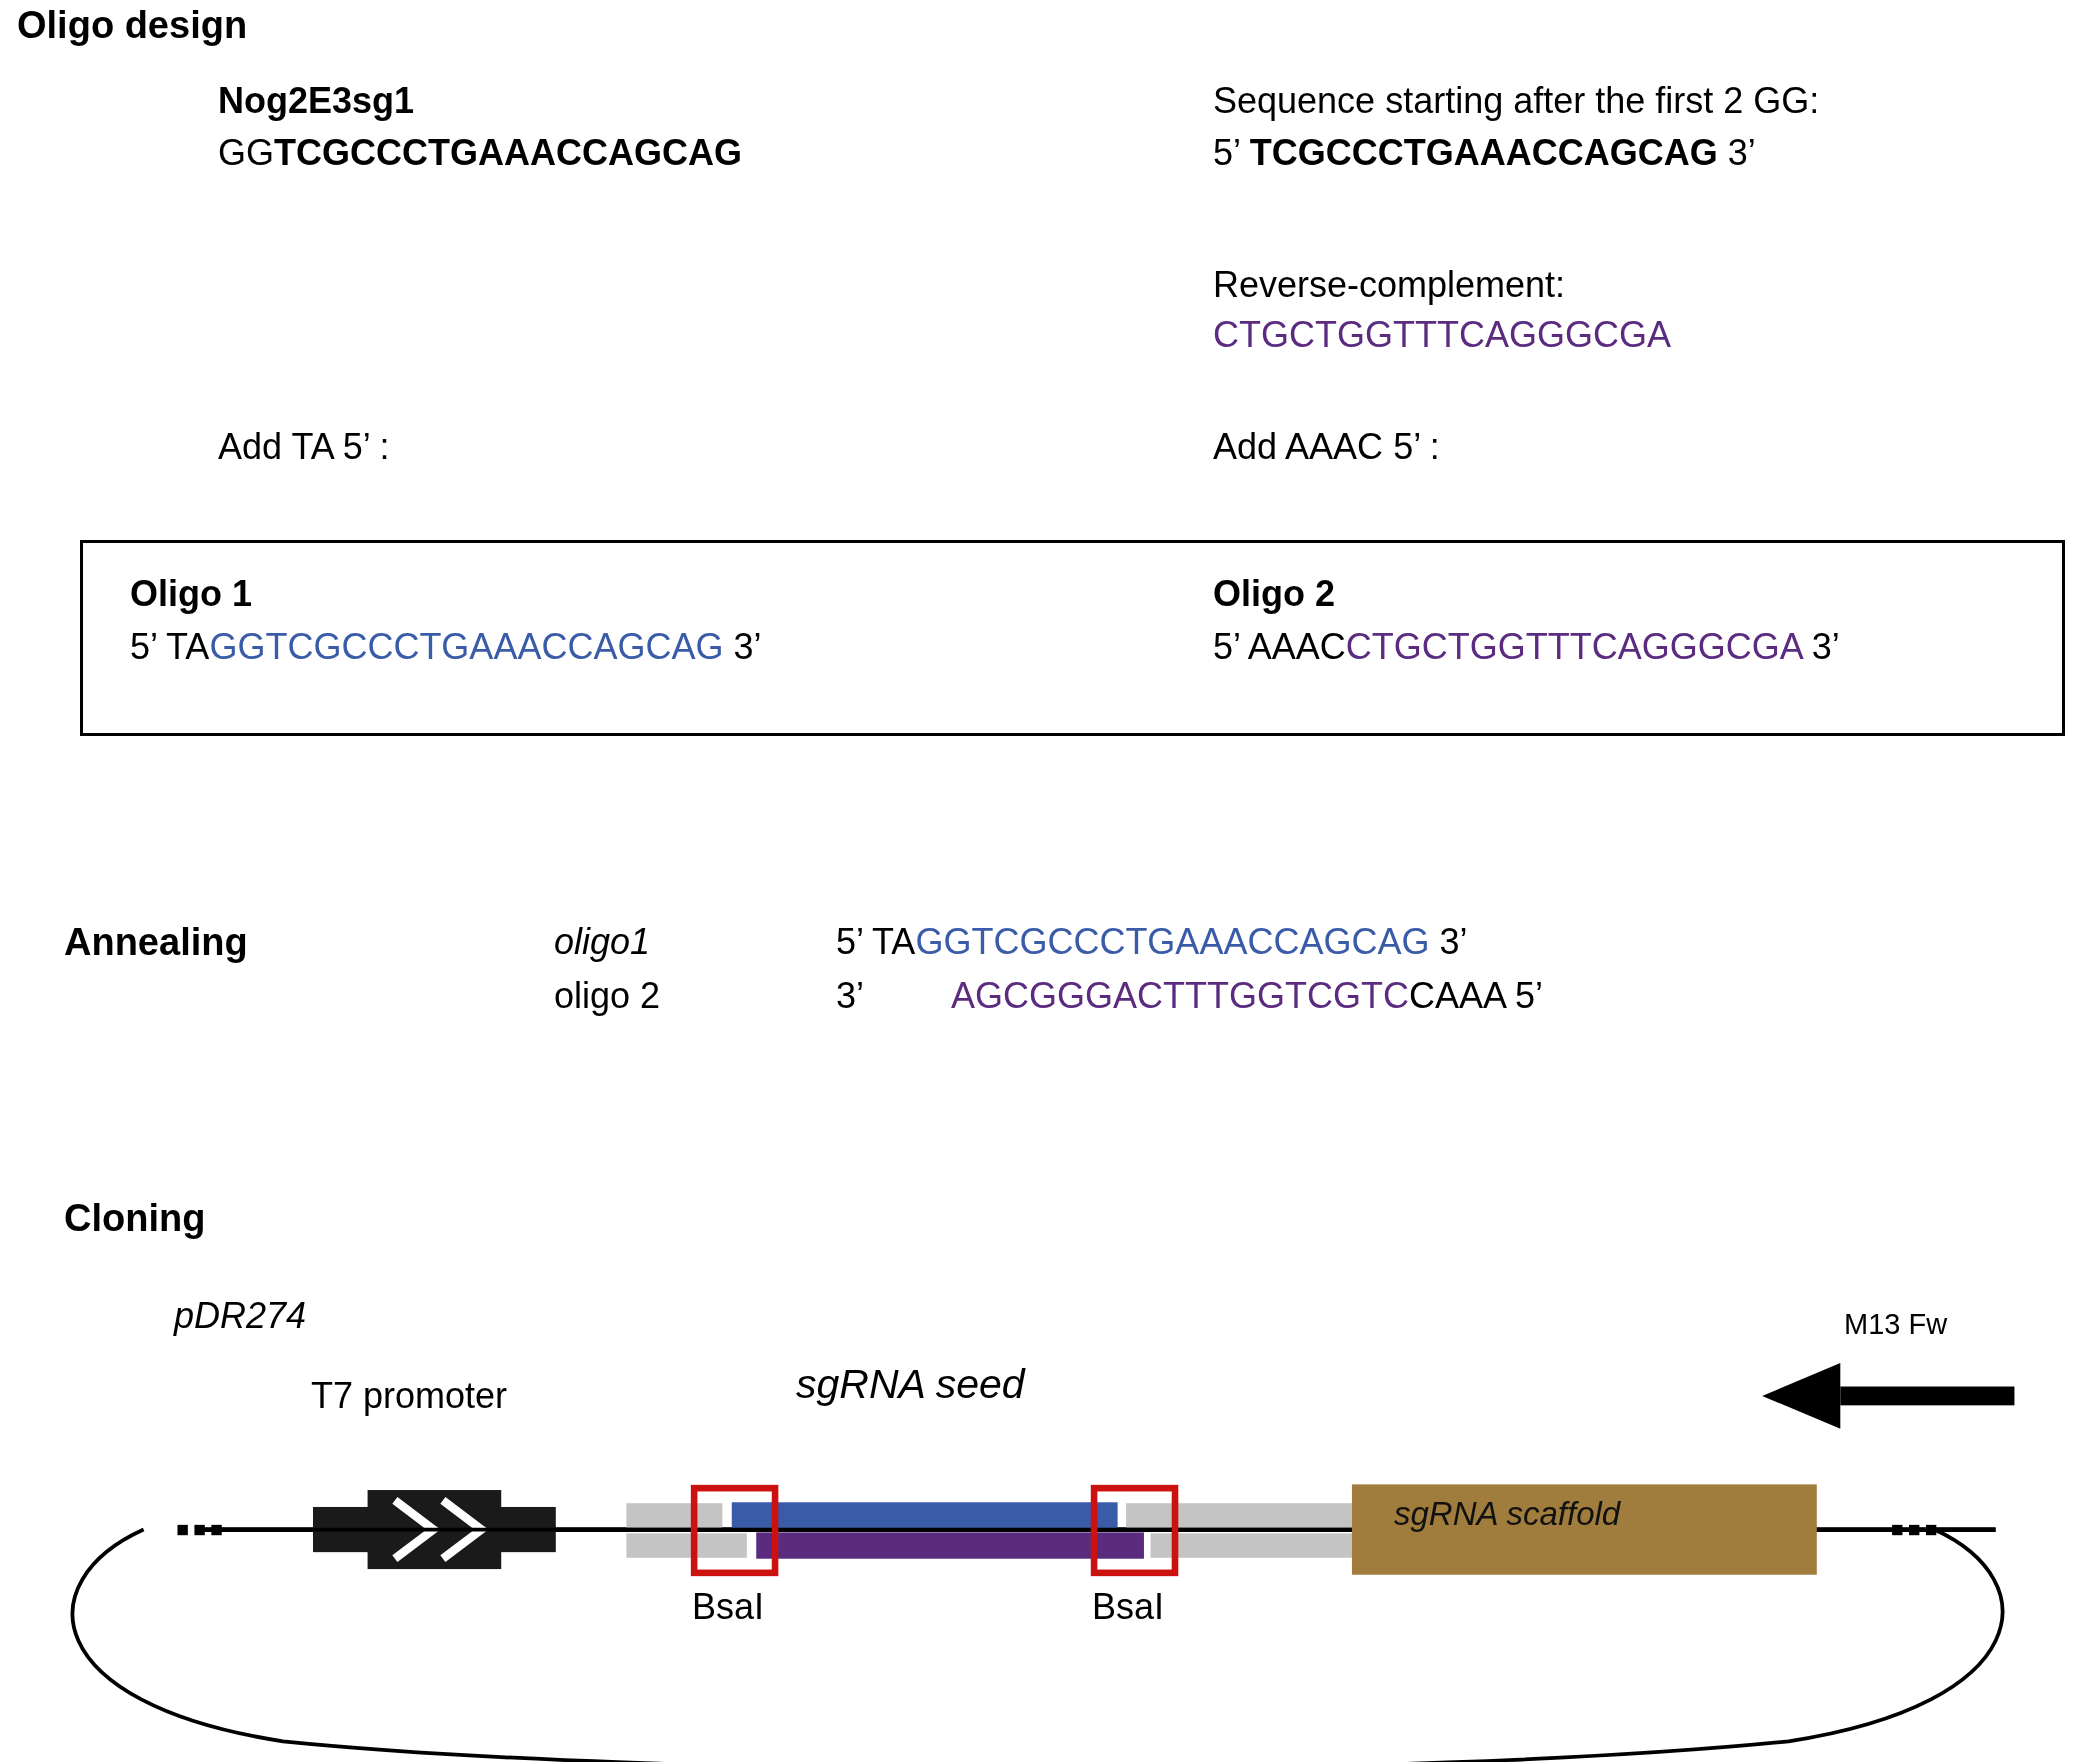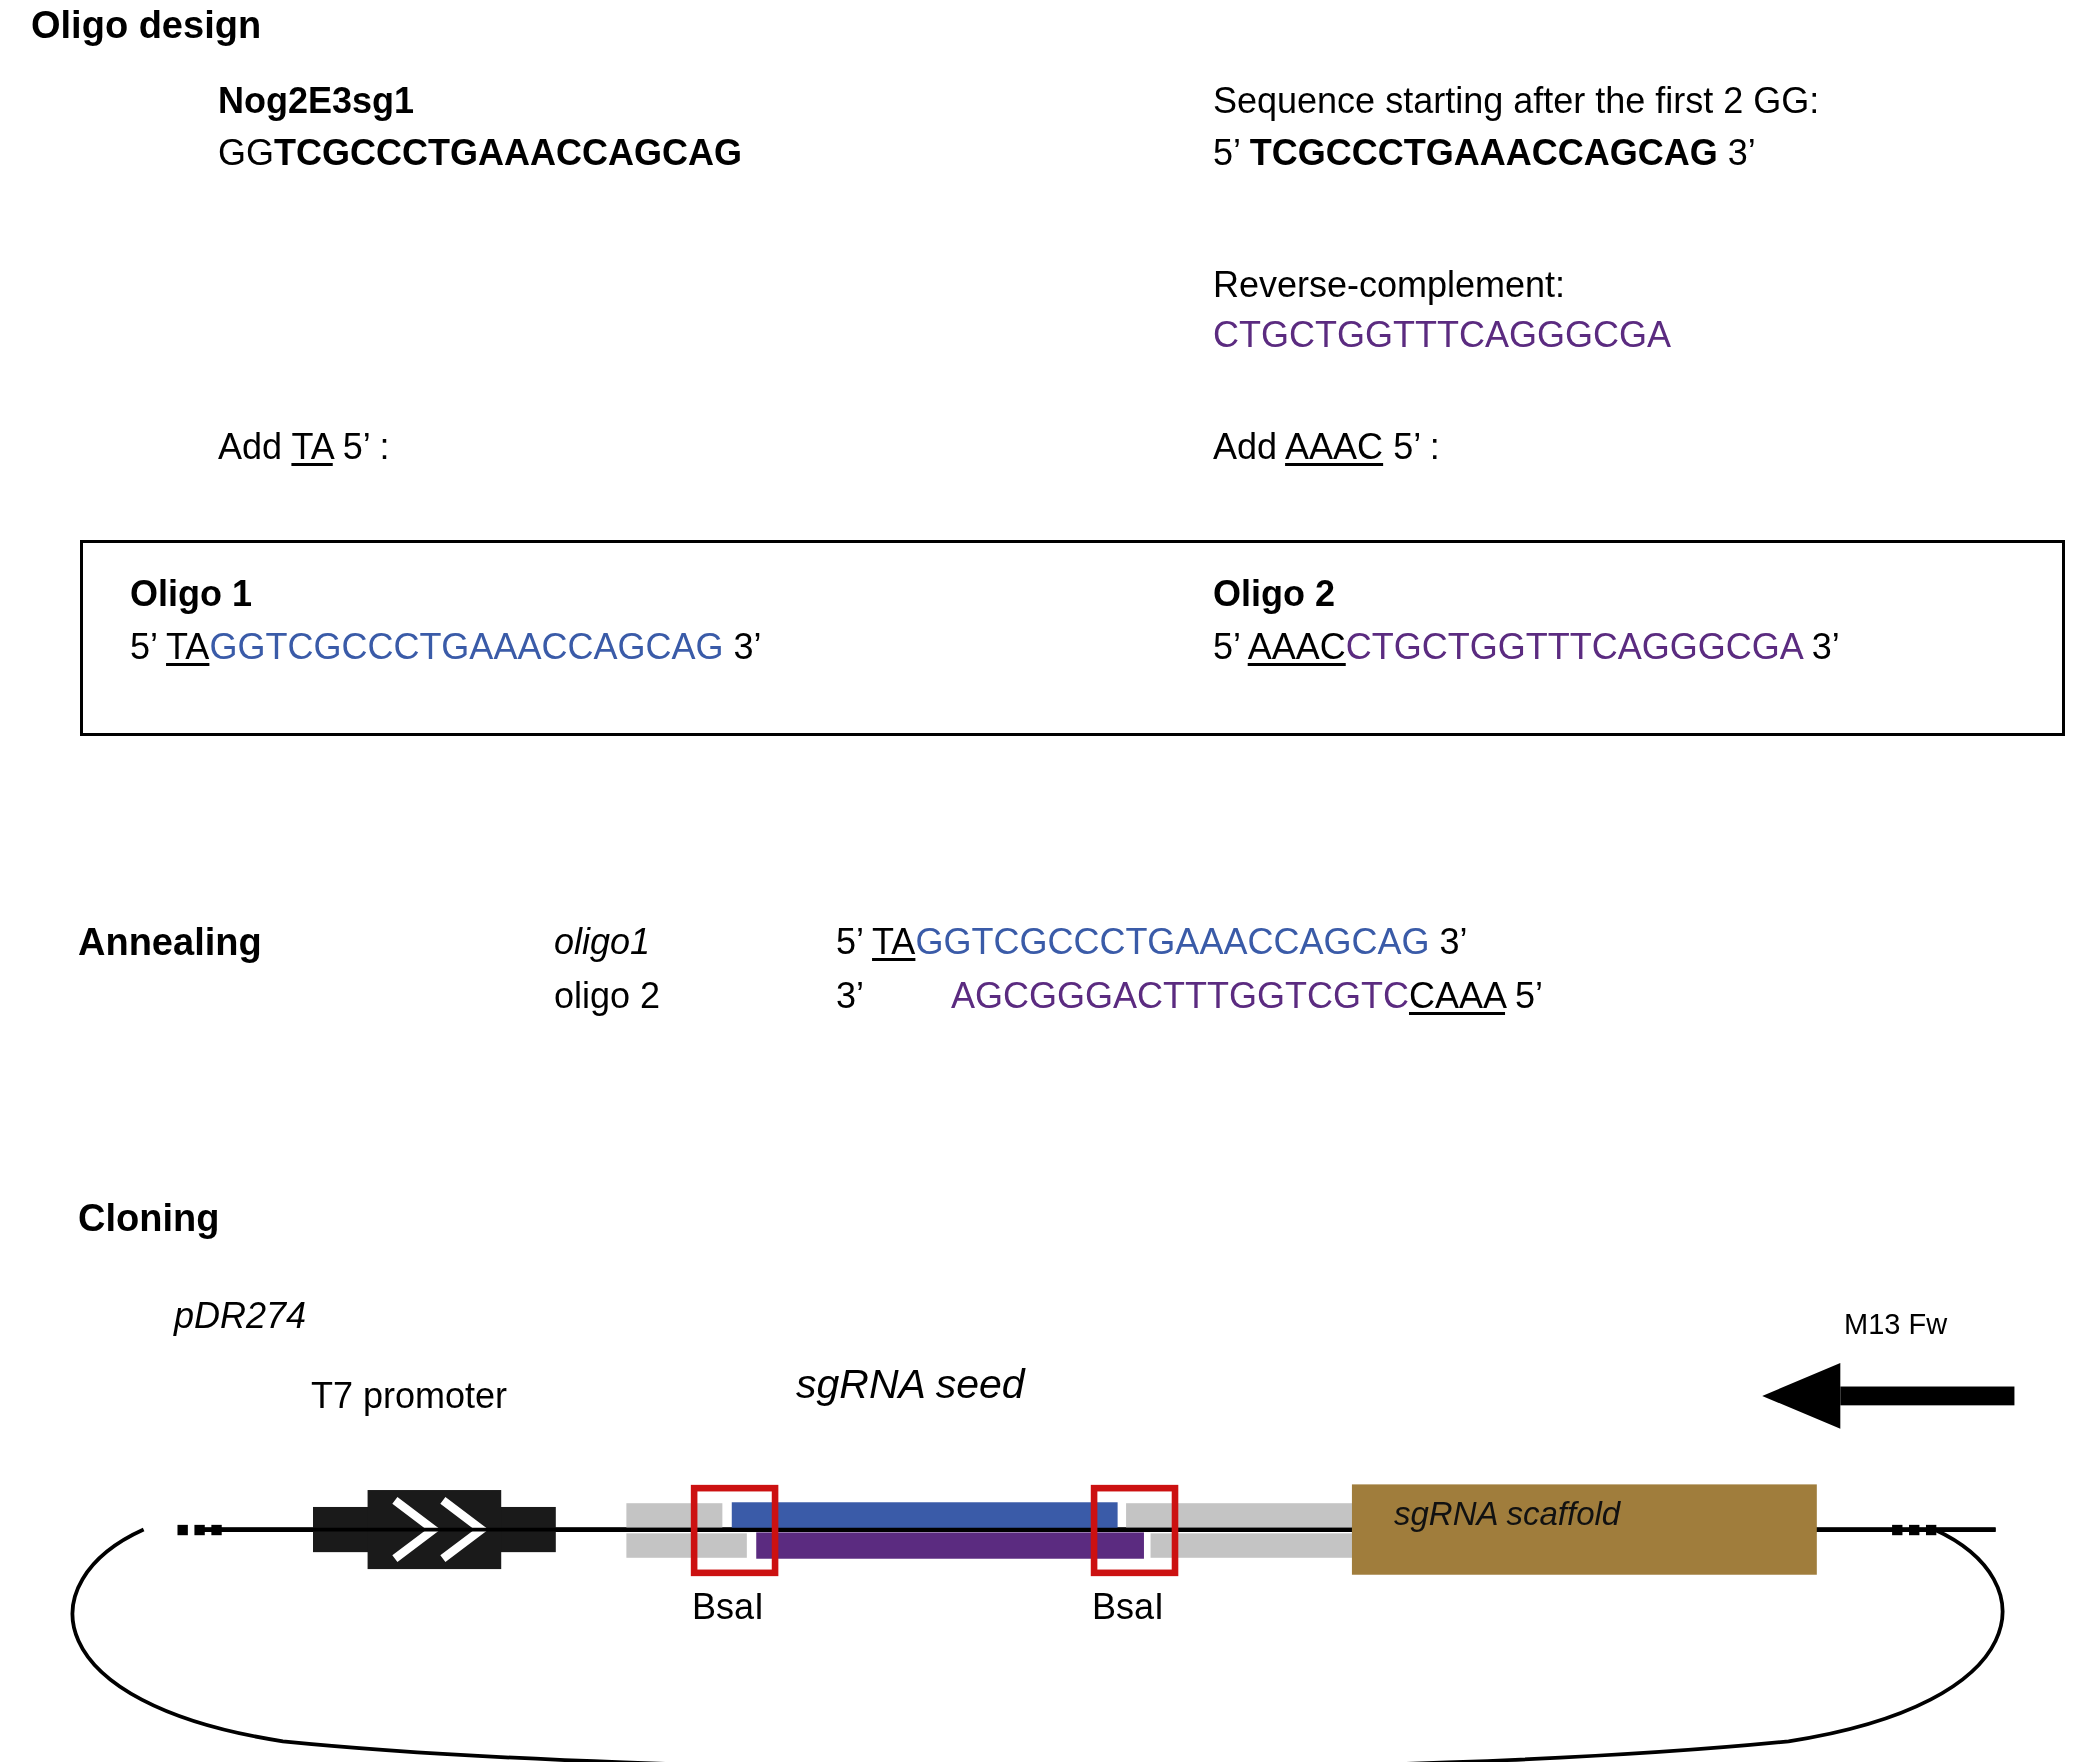--- a/index.html
+++ b/index.html
@@ -16,31 +16,30 @@
     overflow: hidden;
   }
   .abs { position: absolute; }
 
   
   .section-title {
     font-size: 38px;
     font-weight: bold;
     letter-spacing: 0px;
     white-space: nowrap;
-    margin-left: 14px;
   }
 
   
   .txt {
     font-size: 36px;
     white-space: nowrap;
     line-height: 1.18;
   }
   .txt-b { font-weight: bold; }
-  .u { text-decoration: underline; text-underline-offset: 3.8px; }
+  .u { text-underline-offset: 3.8px; }
   .blue   { color: #3a5ba8; }
   .purple { color: #5b2b80; }
   .ital { font-style: italic; text-align: right; }
 
   
   #oligo-box {
     left: 80px;
     top: 540px;
     width: 1985px;
     height: 196px;

